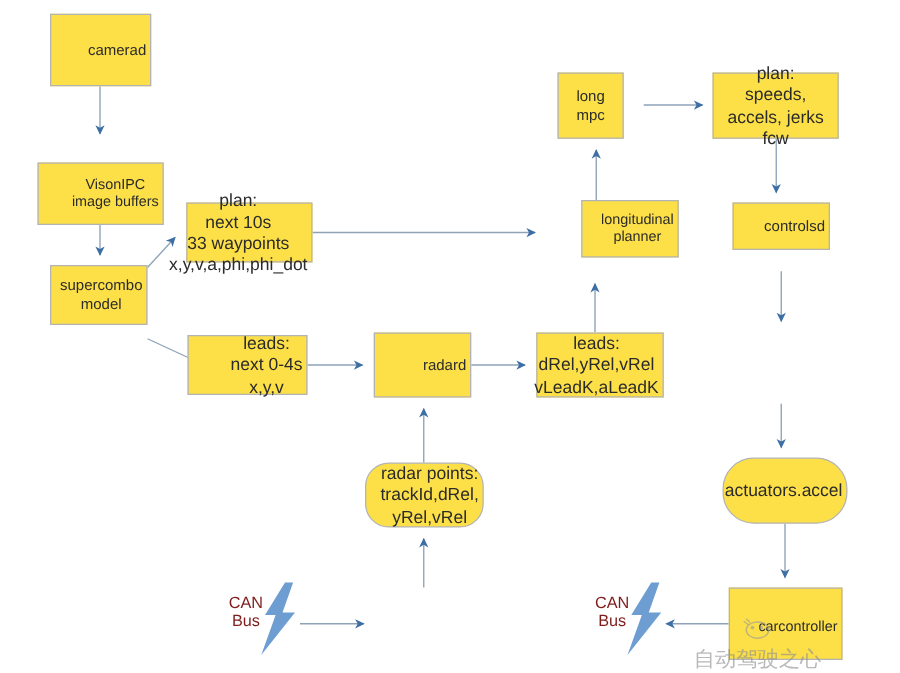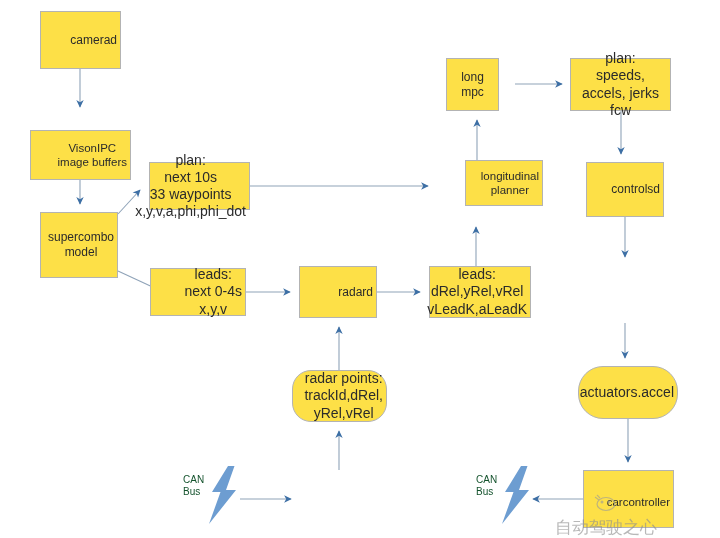--- a/index.html
+++ b/index.html
@@ -40,24 +40,24 @@
   svg#wires {
     position: absolute;
     left: 0; top: 0;
     width: 720px;
     height: 538px;
     z-index: 1;
   }
 
   .canlabel {
     position: absolute;
-    font-size: 10px;
-    color: #14532d;
+    font-size: 13px;
+    color: #7f1d1d;
     line-height: 1.18;
-    text-align: left;
+    text-align: center;
     z-index: 4;
   }
   .bolt {
     position: absolute;
     z-index: 4;
   }
   .watermark {
     position: absolute;
     z-index: 6;
     opacity: 0.62;
@@ -139,21 +139,21 @@
 
   <div class="node t12" style="left:40px; top:11px; width:81px; height:58px;">
     <span class="lbl">camerad</span>
   </div>
 
   <div class="node t11" style="left:30px; top:102px; width:101px; height:50px;margin-top:28px;">
     <span class="lbl">VisonIPC
 image buffers</span>
   </div>
 
-  <div class="node t12" style="left:40px; top:212px; width:78px; height:66px;">
+  <div class="node t12" style="left:40px; top:212px; width:78px; height:48px;">
     <span class="lbl">supercombo
 model</span>
   </div>
 
   <div class="node t10" style="left:149px; top:162px; width:101px; height:48px;">
     <span class="lbl">plan:
 next 10s
 33 waypoints
 x,y,v,a,phi,phi_dot</span>
   </div>
@@ -189,21 +189,21 @@
   <div class="node t12" style="left:446px; top:58px; width:53px; height:53px;">
     <span class="lbl">long mpc</span>
   </div>
 
   <div class="node t10" style="left:570px; top:58px; width:101px; height:53px;">
     <span class="lbl">plan:
 speeds, accels, jerks
 fcw</span>
   </div>
 
-  <div class="node t12" style="left:586px; top:162px; width:78px; height:55px;">
+  <div class="node t12" style="left:586px; top:162px; width:78px; height:38px;">
     <span class="lbl">controlsd</span>
   </div>
 
 
   <div class="node t10" style="left:578px; top:366px; width:100px; height:53px;border-radius:25px;">
     <span class="lbl">actuators.accel</span>
   </div>
 
   <div class="node t11" style="left:583px; top:470px; width:91px; height:58px; align-items:flex-start; padding-top:24px;">
     <span class="lbl">carcontroller</span>

